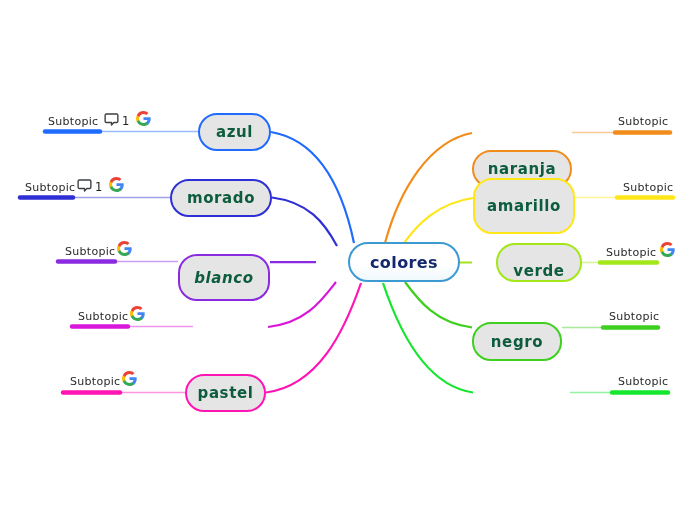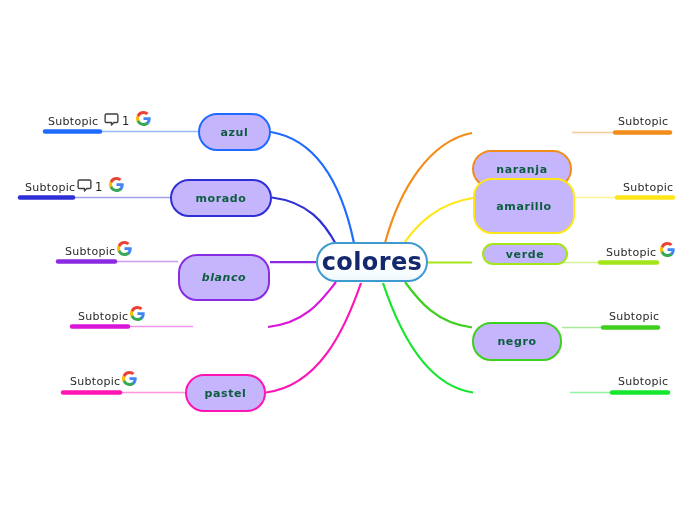--- a/index.html
+++ b/index.html
@@ -1,25 +1,25 @@
 <!DOCTYPE html>
 <html><head>
 <meta charset="utf-8">
 <style>
   html,body{margin:0;padding:0;background:#ffffff;}
   body{width:696px;height:520px;position:relative;overflow:hidden;
        font-family:"DejaVu Sans","Liberation Sans",sans-serif;}
   #canvas{position:absolute;left:0;top:0;width:696px;height:520px;}
   svg.lines{position:absolute;left:0;top:0;z-index:1;}
-  .node{position:absolute;z-index:3;box-sizing:border-box;background:#c4b5fd;
+  .node{position:absolute;z-index:3;box-sizing:border-box;background:#e5e5e5;
         border:2px solid #999;border-radius:19px;display:flex;align-items:center;
-        justify-content:center;font-weight:bold;font-size:11px;letter-spacing:0.6px;
+        justify-content:center;font-weight:bold;font-size:15px;letter-spacing:0.6px;
         color:#0d5c3e;cursor:pointer;}
-  .node.root{border-radius:20px;font-size:24px;letter-spacing:0.4px;color:#14286e;
-        background:linear-gradient(180deg,#ffffff 55%,#f0f8fc 100%);}
+  .node.root{border-radius:20px;font-size:16px;letter-spacing:0.4px;color:#14286e;
+        background:linear-gradient(180deg,#ffffff 55%,#f0f8fc 100%);margin-left:32px;}
   .subtopic-label{position:absolute;z-index:3;font-size:11px;color:#2a2a2a;
         letter-spacing:0.3px;cursor:pointer;white-space:nowrap;}
   .icon{position:absolute;z-index:3;cursor:pointer;line-height:0;}
   .comment-count{position:absolute;z-index:3;font-size:11.5px;color:#222;cursor:pointer;}
 </style>
 </head>
 <body>
 
 <div id="canvas">
 
@@ -82,21 +82,21 @@
   <div class="node" style="left: 185px; top: 374px; width: 81px; height: 38px; border-color: rgb(255, 20, 180);">
       <span>pastel</span>
     </div>
 
   <div class="node" style="left: 472px; top: 114px; width: 100px; height: 38px; border-color: rgb(242, 140, 26); margin-top: 36px;">
       <span>naranja</span>
     </div>
   <div class="node" style="left: 473px; top: 178px; width: 102px; height: 56px; border-color: rgb(255, 230, 25);">
       <span>amarillo</span>
     </div>
-  <div class="node" style="left: 482px; top: 243px; width: 86px; height: 22px; border-color: rgb(163, 230, 25);">
+  <div class="node" style="left: 496px; top: 243px; width: 86px; height: 39px; border-color: rgb(163, 230, 25); align-items: flex-end;">
       <span>verde</span>
     </div>
   <div class="node" style="left: 472px; top: 322px; width: 90px; height: 39px; border-color: rgb(62, 207, 31);">
       <span>negro</span>
     </div>
 
   <div class="subtopic-label" style="left:48px;top:115px;">Subtopic</div>
   <div class="icon" style="left:103px;top:111px;">
     <svg width="17" height="17" viewBox="0 0 16 16">
         <path d="M3.2 2.8 H12.8 A1.2 1.2 0 0 1 14 4 V9.6 A1.2 1.2 0 0 1 12.8 10.8 H10.2 L8 13.2 V10.8 H3.2 A1.2 1.2 0 0 1 2 9.6 V4 A1.2 1.2 0 0 1 3.2 2.8 Z" fill="none" stroke-width="1.3" stroke-linejoin="round" stroke="#3c4043"></path>

